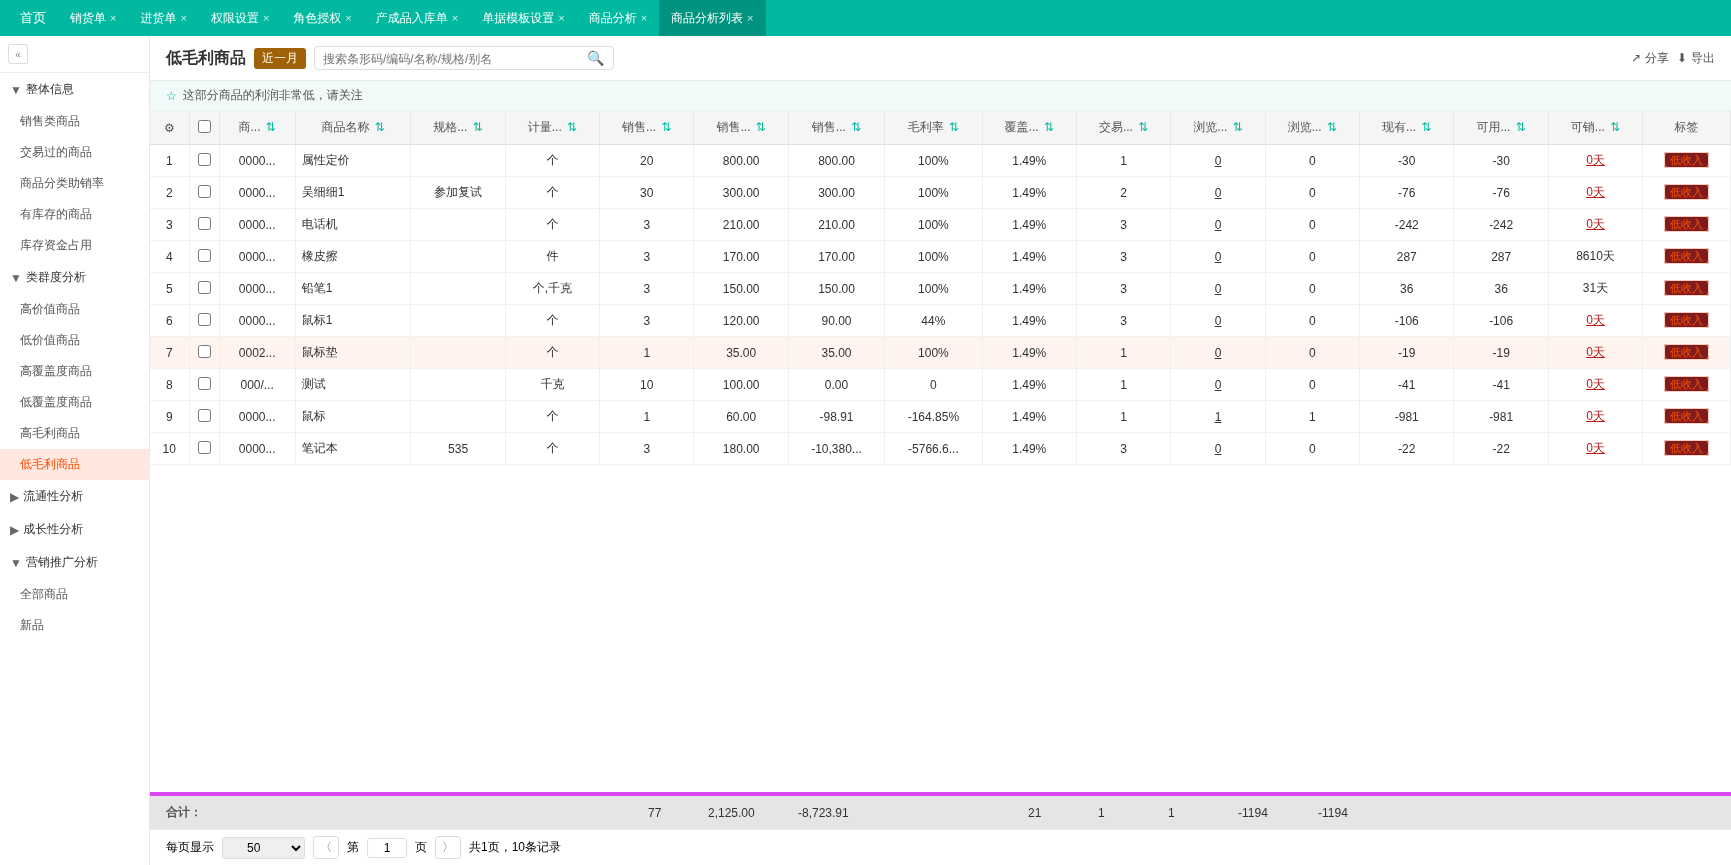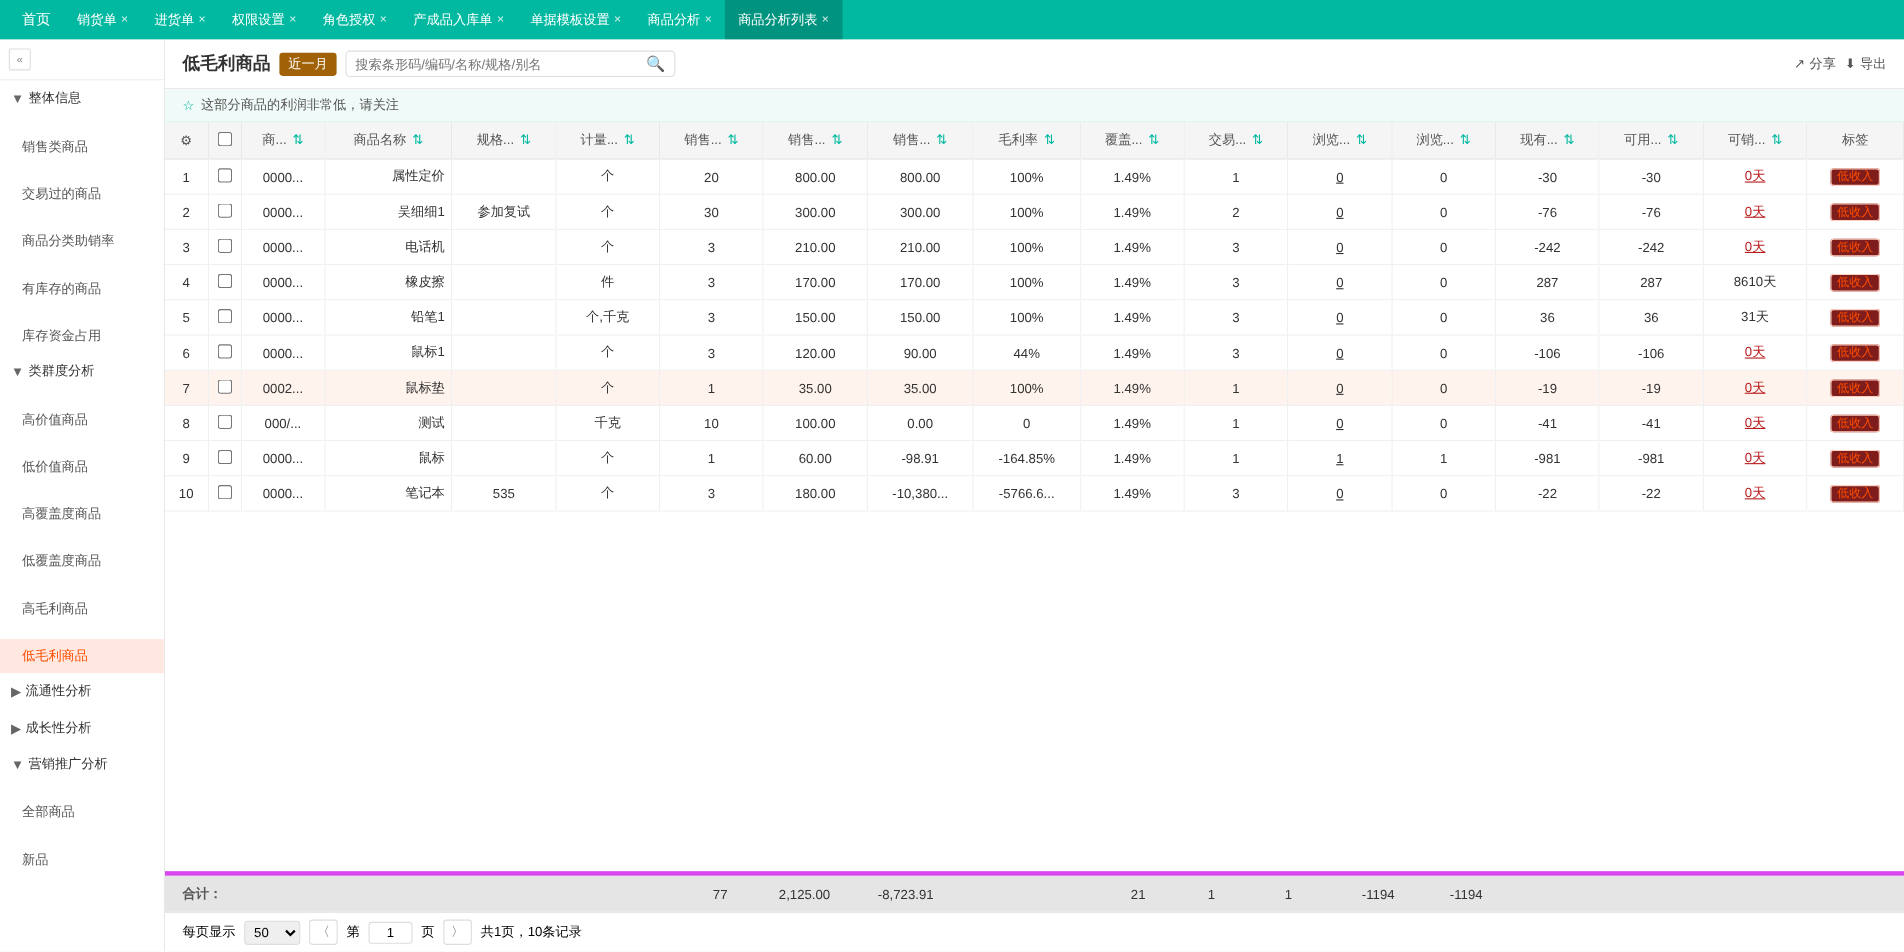--- a/index.html
+++ b/index.html
@@ -49,21 +49,20 @@
       cursor: pointer;
     }
     .sidebar-group-title .arrow { margin-right: 4px; color: #666; }
     .sidebar-item {
       padding: 7px 10px 7px 20px;
       color: #555;
       cursor: pointer;
       white-space: nowrap;
       overflow: hidden;
       text-overflow: ellipsis;
-      margin-top: 12px;
     }
     .sidebar-item.active { background: #ffe8e0; color: #ff4d00; }
 
     
     .content {
       flex: 1;
       display: flex;
       flex-direction: column;
       overflow: hidden;
       background: #fff;
@@ -169,21 +168,21 @@
       border-bottom: 1px solid #f0f0f0;
     }
     tbody tr.highlighted { background: #fff3ee; }
     tbody td {
       padding: 7px 6px;
       text-align: center;
       color: #333;
       border-right: 1px solid #f0f0f0;
       white-space: nowrap;
     }
-    tbody td.name-col { text-align: right; }
+    tbody td.name-col { text-align: left; }
     .text-red { color: #b91c1c; text-decoration: underline; }
     .tag-low-income {
       background: #7f1d1d;
       color: #ff4d00;
       border: 1px solid #ffd0c0;
       border-radius: 3px;
       padding: 1px 5px;
       font-size: 11px;
     }
     .underline-link { text-decoration: underline; cursor: pointer; color: #333; }
@@ -214,21 +213,21 @@
       border-top: 1px solid #e8e8e8;
       padding: 6px 16px;
       display: flex;
       align-items: center;
       justify-content: flex-start;
       gap: 8px;
     }
     .page-size-select {
       border: 1px solid #ddd;
       border-radius: 3px;
-      padding: 2px 4px;
+      padding: 2px 20px;
       font-size: 12px;
     }
     .page-btn {
       border: 1px solid #ddd;
       background: #fff;
       border-radius: 3px;
       padding: 2px 6px;
       cursor: pointer;
       font-size: 12px;
       color: #666;

